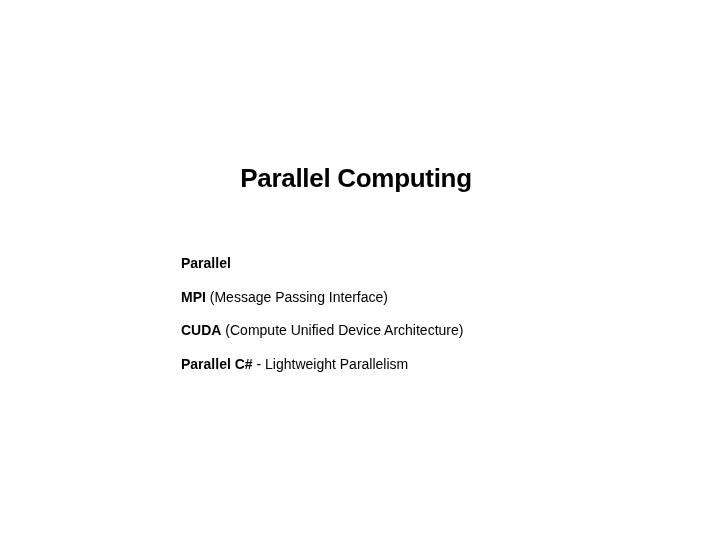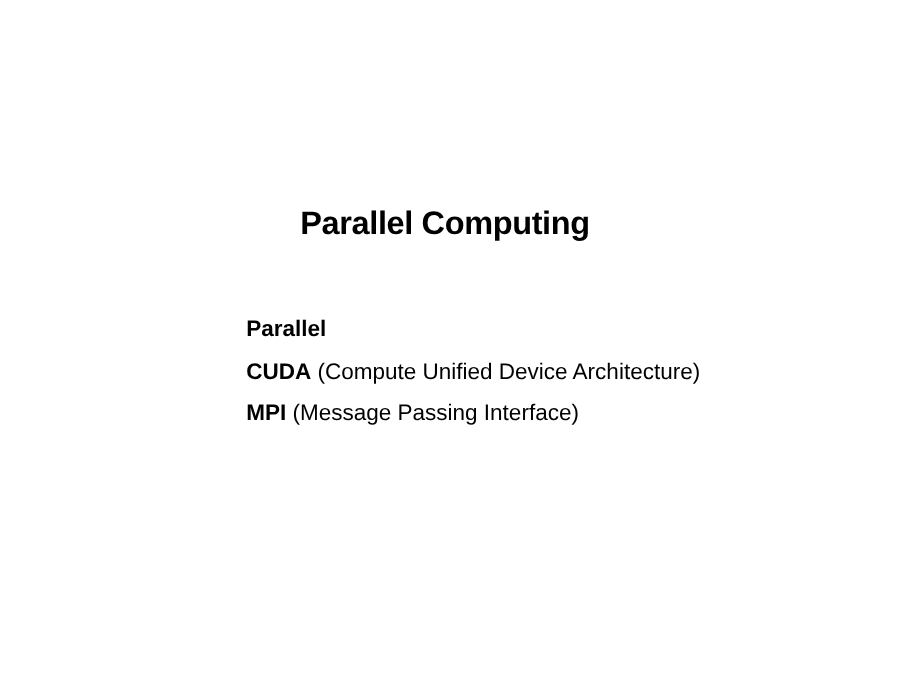--- a/index.html
+++ b/index.html
@@ -34,41 +34,43 @@
     }
     .content {
       position: absolute;
       left: 181px;
       top: 253px;
       margin: 0;
       padding: 0;
       list-style: none;
     }
     .line {
-      font-size: 18px;
+      font-size: 14px;
       line-height: 20px;
       height: 20px;
       margin-bottom: 13.5px;
       white-space: nowrap;
-      margin-left: 16px;
     }
     .term {
       font-weight: bold;
     }
   </style>
 </head>
 <body>
 
 <div class="slide">
   <h1 class="title">Parallel Computing</h1>
 
   <ul class="content">
     <li class="line">
       <span class="term">Parallel</span><span class="desc"></span>
     </li>
     <li class="line">
+      <span class="term">MPI</span><span class="desc"> (Message Passing Interface)</span>
+    </li>
+    <li class="line">
       <span class="term">CUDA</span><span class="desc"> (Compute Unified Device Architecture)</span>
     </li>
     <li class="line">
-      <span class="term">MPI</span><span class="desc"> (Message Passing Interface)</span>
+      <span class="term">Parallel C#</span><span class="desc"> - Lightweight Parallelism</span>
     </li>
   </ul>
 </div>
 
 </body></html>

